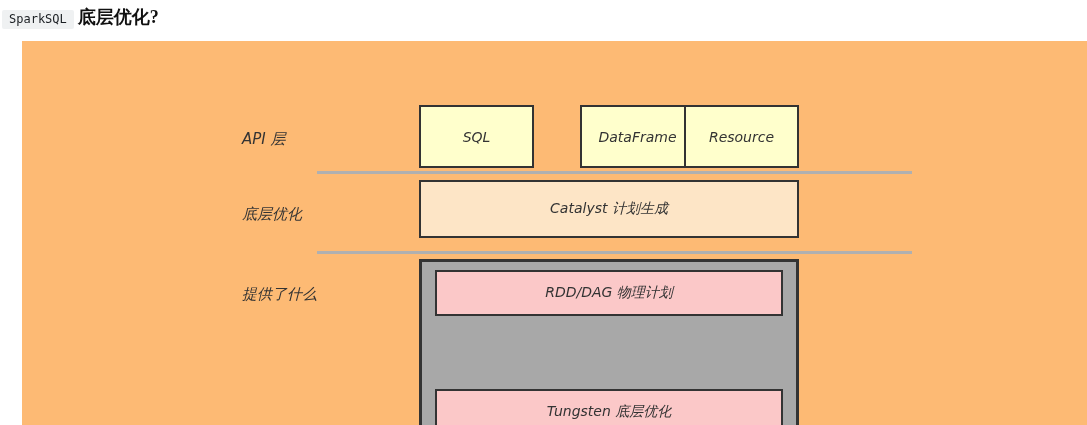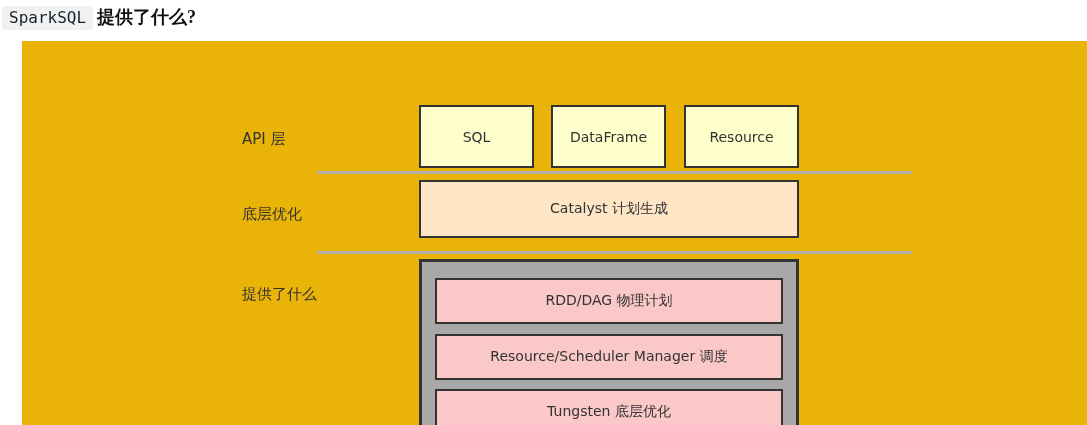--- a/index.html
+++ b/index.html
@@ -7,28 +7,29 @@
   body { position:relative; font-family:"DejaVu Sans","Liberation Sans",sans-serif; color:#333333; }
 
   .page-title {
     position:absolute; left:2px; top:5px;
     font-size:18px; font-weight:bold; color:#111111;
     font-family:"Liberation Serif","DejaVu Serif",serif;
     white-space:nowrap;
   }
   .inline-code {
     font-family:"DejaVu Sans Mono","Liberation Mono",monospace;
-    font-size:16px; font-weight:normal; color:#1b1f23;
+    font-size:12px; font-weight:normal; color:#1b1f23;
     background:#eff1f2; border-radius:2px; padding:2px 7px 3px 7px;
     margin-right:4px;
   }
 
   .panel {
     position:absolute; left:22px; top:41px; width:1065px; height:384px;
-    background:#eab308;
+    background:#fdba74;
+    font-style:italic;
   }
 
   .layer-label {
     position:absolute; left:220px;
     font-size:15px; color:#333333; white-space:nowrap;
   }
   .label-api  { top:89px; }
   .label-plan { top:164px; }
   .label-exec { top:244px; }
 
@@ -39,57 +40,56 @@
   .sep-1 { top:130px; }
   .sep-2 { top:210px; }
 
   .node {
     position:absolute; border:2px solid #333333;
     display:flex; align-items:center; justify-content:center;
     font-size:14px; color:#333333; text-align:center; white-space:nowrap;
   }
   .yellow { background:#ffffcc; top:64px; width:115px; height:63px; }
   .box-sql       { left:397px; }
-  .box-dataframe { left:529px; }
+  .box-dataframe { left:558px; }
   .box-dataset   { left:662px; }
 
   .peach { background:#fde5c6; left:397px; top:139px; width:380px; height:58px; }
 
   .exec-container {
     position:absolute; left:397px; top:218px; width:380px; height:187px;
     background:#a8a8a8; border:3px solid #333333;
     display:flex; flex-direction:column; justify-content:space-between;
     padding:8px 13px;
   }
   .pink {
     position:relative; height:46px; width:100%;
     background:#fbc8c8; border:2px solid #333333;
     display:flex; align-items:center; justify-content:center;
-    font-size:14px; color:#333333; white-space:nowrap;margin-top:8px;
+    font-size:14px; color:#333333; white-space:nowrap;
   }
 </style>
 </head>
 <body>
 
-<h2 class="page-title"><code class="inline-code">SparkSQL</code><span>提供了什么?</span></h2>
+<h2 class="page-title"><code class="inline-code">SparkSQL</code><span>底层优化?</span></h2>
 
 <div class="panel">
 
   <div class="layer-label label-api">API 层</div>
   <div class="node yellow box-sql">SQL</div>
   <div class="node yellow box-dataframe">DataFrame</div>
   <div class="node yellow box-dataset">Resource</div>
 
   <div class="sep sep-1"></div>
 
   <div class="layer-label label-plan">底层优化</div>
   <div class="node peach">Catalyst 计划生成</div>
 
   <div class="sep sep-2"></div>
 
   <div class="layer-label label-exec">提供了什么</div>
   <div class="exec-container">
     <div class="pink">RDD/DAG 物理计划</div>
-    <div class="pink">Resource/Scheduler Manager 调度</div>
     <div class="pink">Tungsten 底层优化</div>
   </div>
 
 </div>
 
 </body></html>

